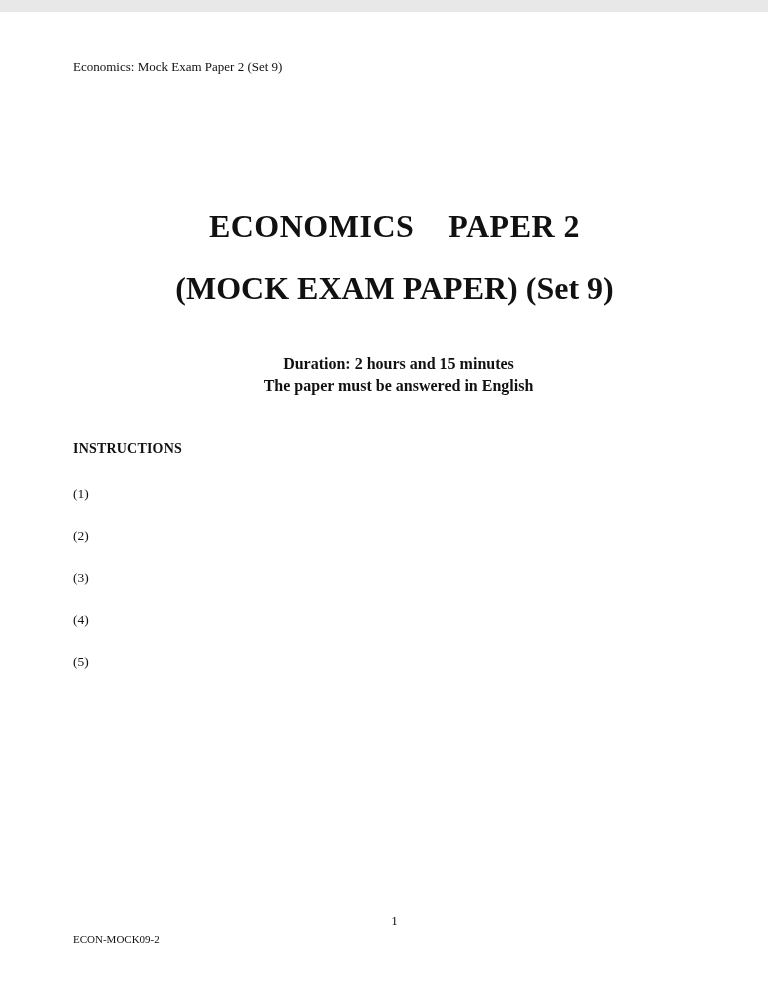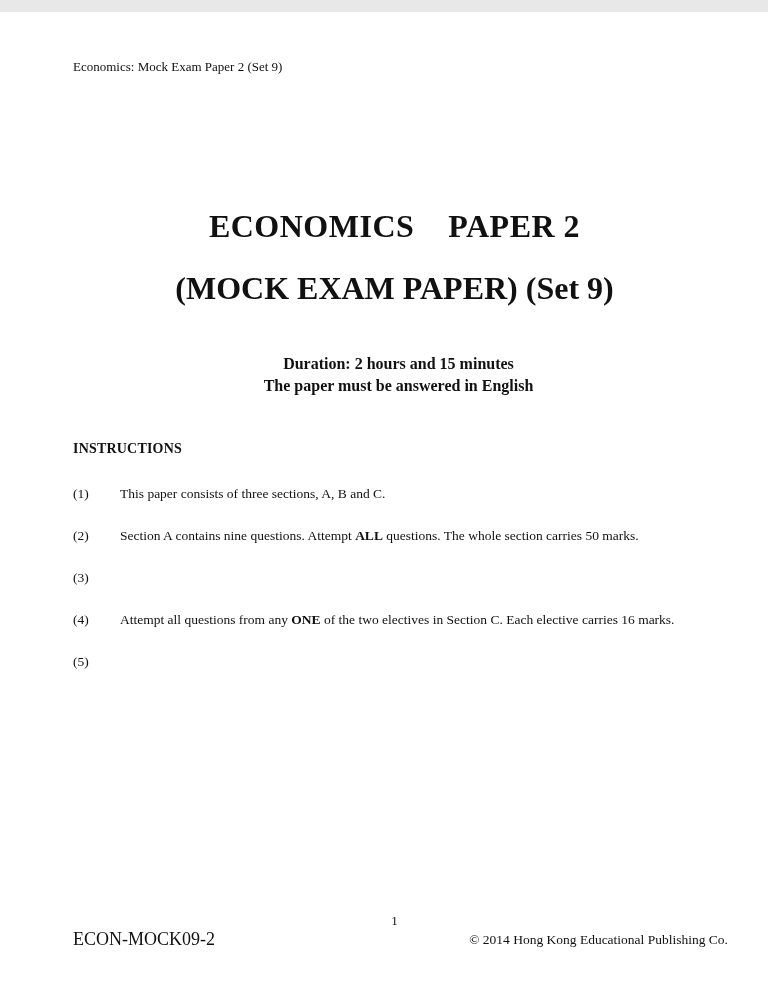--- a/index.html
+++ b/index.html
@@ -91,21 +91,21 @@
     left: 0;
     width: 100%;
     text-align: center;
     font-size: 13px;
     line-height: 16px;
   }
   .footer-left {
     position: absolute;
     top: 919px;
     left: 73px;
-    font-size: 18px;
+    font-size: 11px;
     line-height: 17px;
   }
   .footer-right {
     position: absolute;
     top: 919px;
     right: 61px;
     font-size: 13.5px;
     line-height: 17px;
     text-align: right;
   }
@@ -124,37 +124,33 @@
   <div class="duration-block">
     <div>Duration: 2 hours and 15 minutes</div>
     <div>The paper must be answered in English</div>
   </div>
 
   <div class="instructions-heading">INSTRUCTIONS</div>
 
   <div class="instructions-list">
     <div class="instruction-item">
       <span class="instruction-number">(1)</span>
-      <span class="instruction-text"><span>This paper consists of three sections, A, B and C.</span></span>
     </div>
     <div class="instruction-item">
       <span class="instruction-number">(2)</span>
-      <span class="instruction-text"><span>Section A contains nine questions. Attempt </span><span style="font-weight: bold;">ALL</span><span> questions. The whole section carries 50 marks.</span></span>
     </div>
     <div class="instruction-item">
       <span class="instruction-number">(3)</span>
     </div>
     <div class="instruction-item">
       <span class="instruction-number">(4)</span>
-      <span class="instruction-text"><span>Attempt all questions from any </span><span style="font-weight: bold;">ONE</span><span> of the two electives in Section C. Each elective carries 16 marks.</span></span>
     </div>
     <div class="instruction-item">
       <span class="instruction-number">(5)</span>
     </div>
   </div>
 
   <div class="page-number">1</div>
 
   <div class="footer-left">ECON-MOCK09-2</div>
 
-  <div class="footer-right">© 2014 Hong Kong Educational Publishing Co.</div>
 
 </div>
 
 </body></html>

